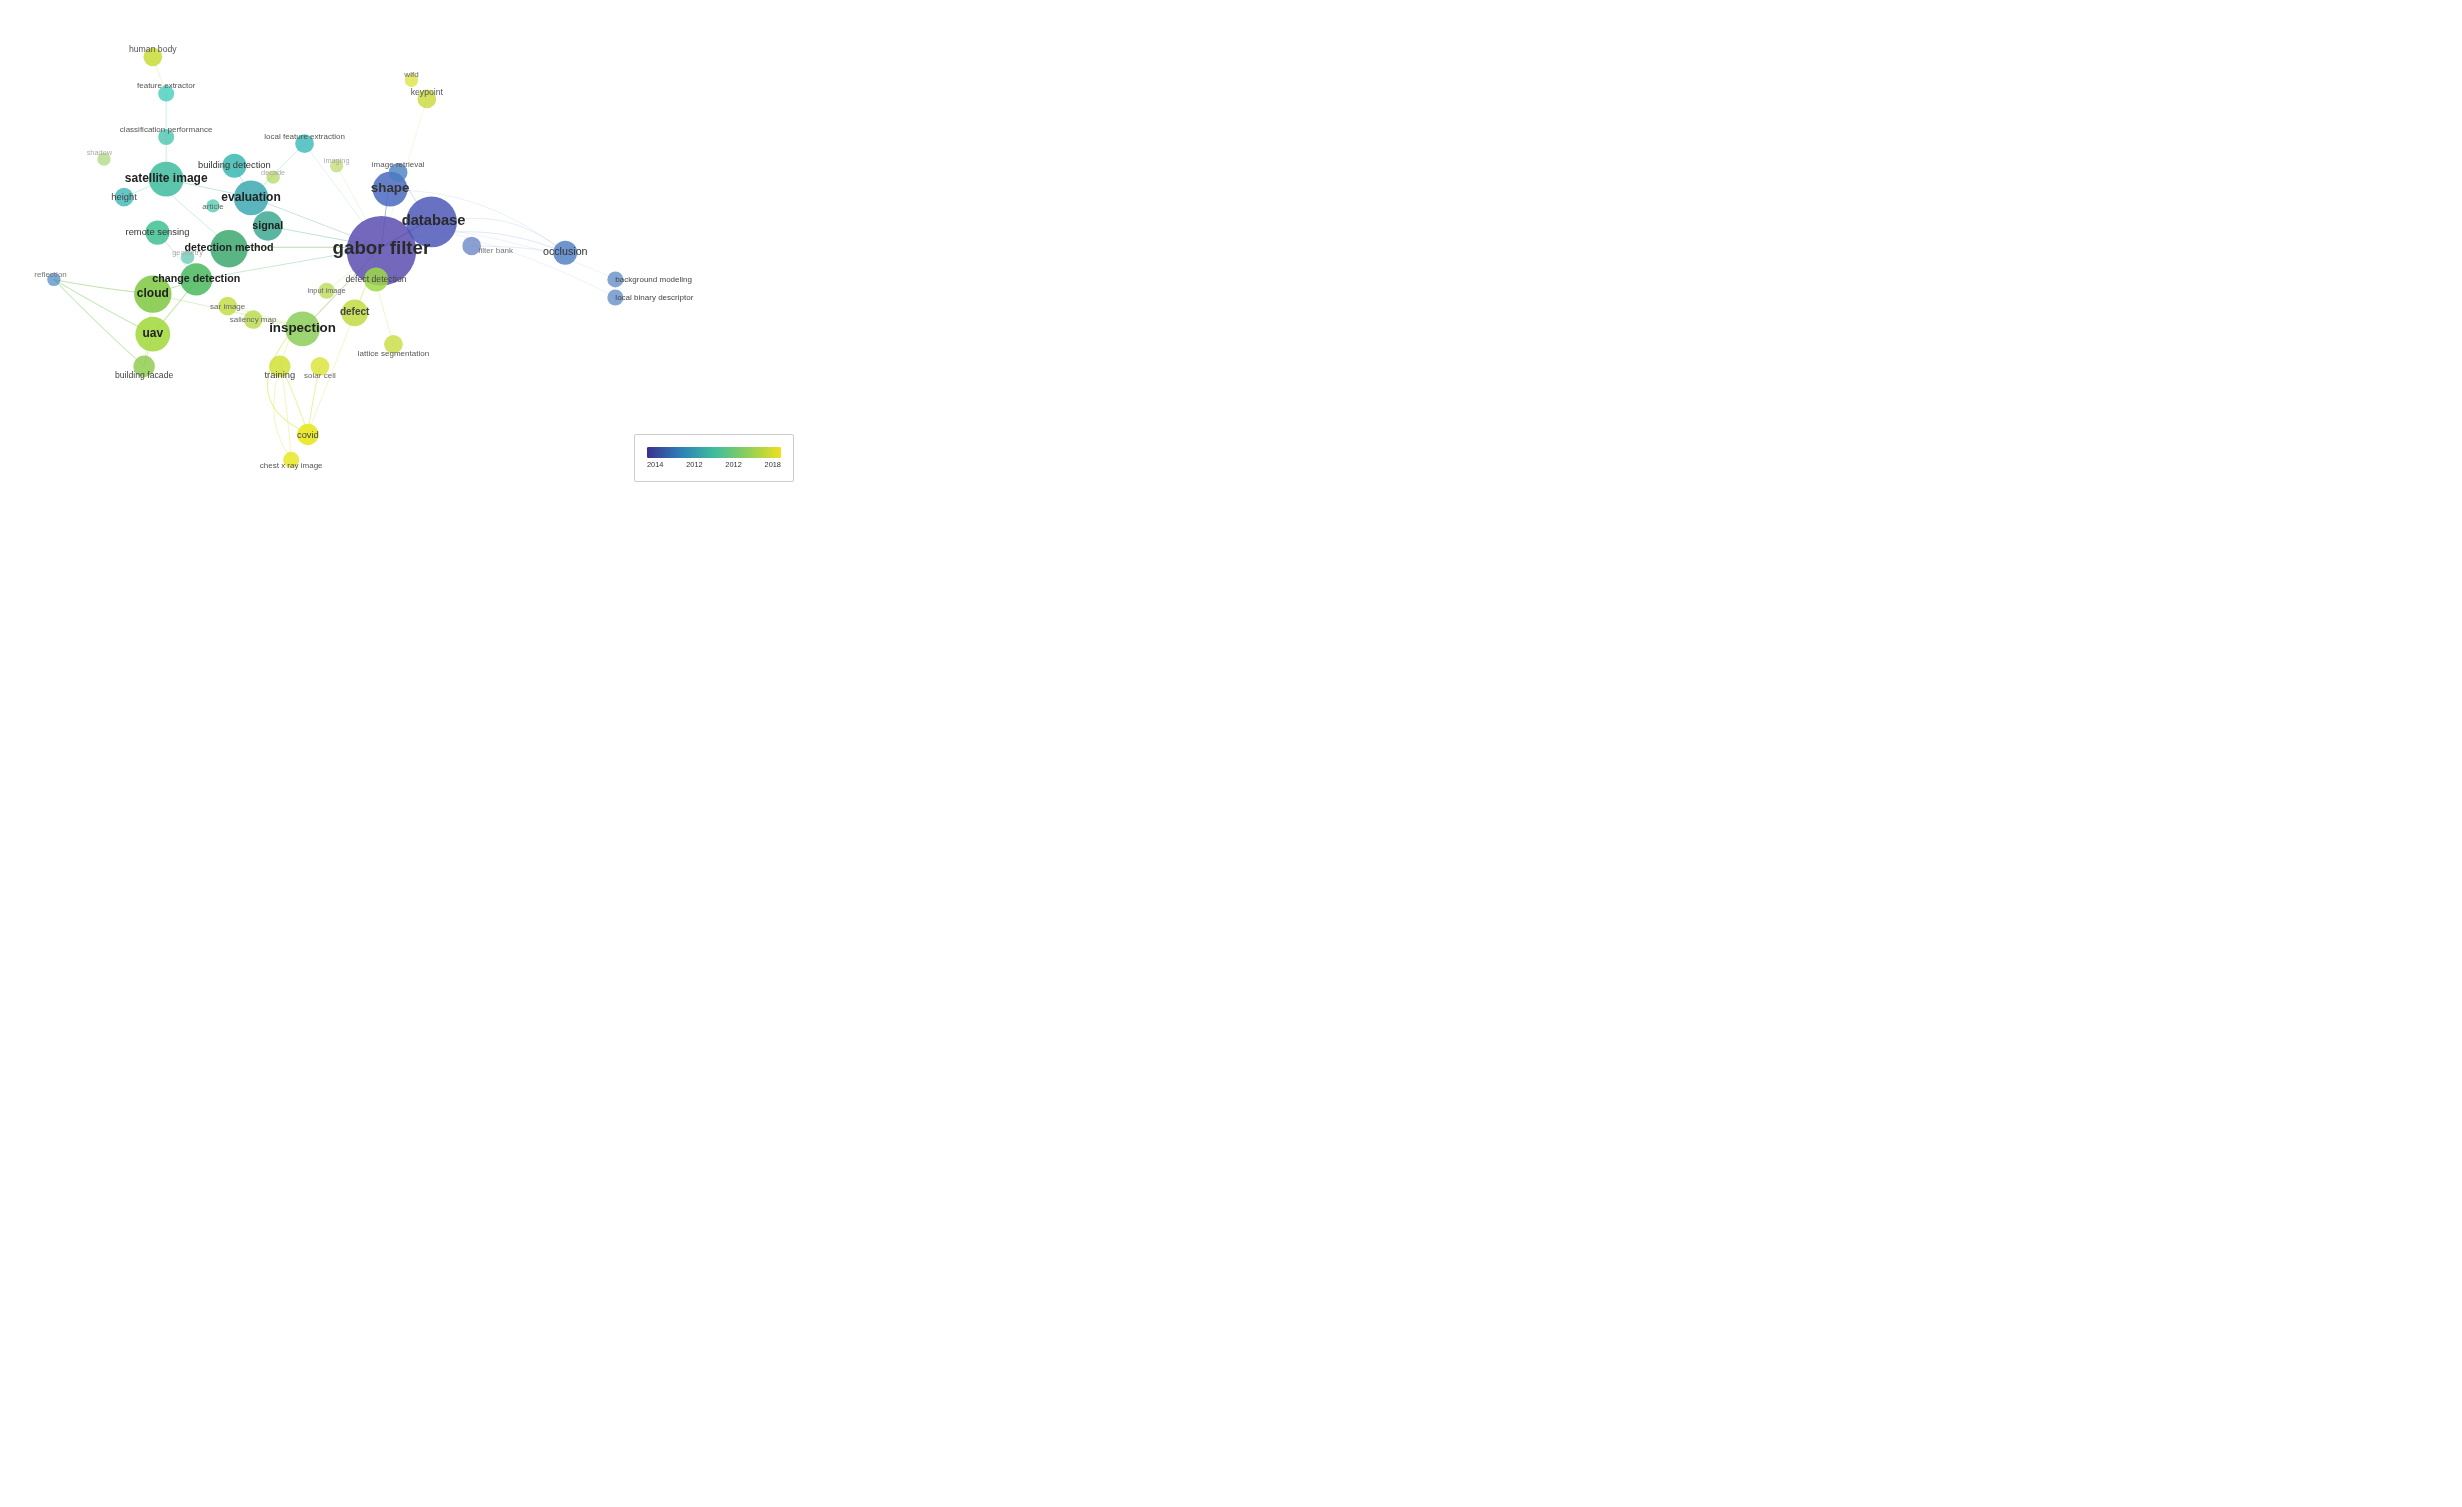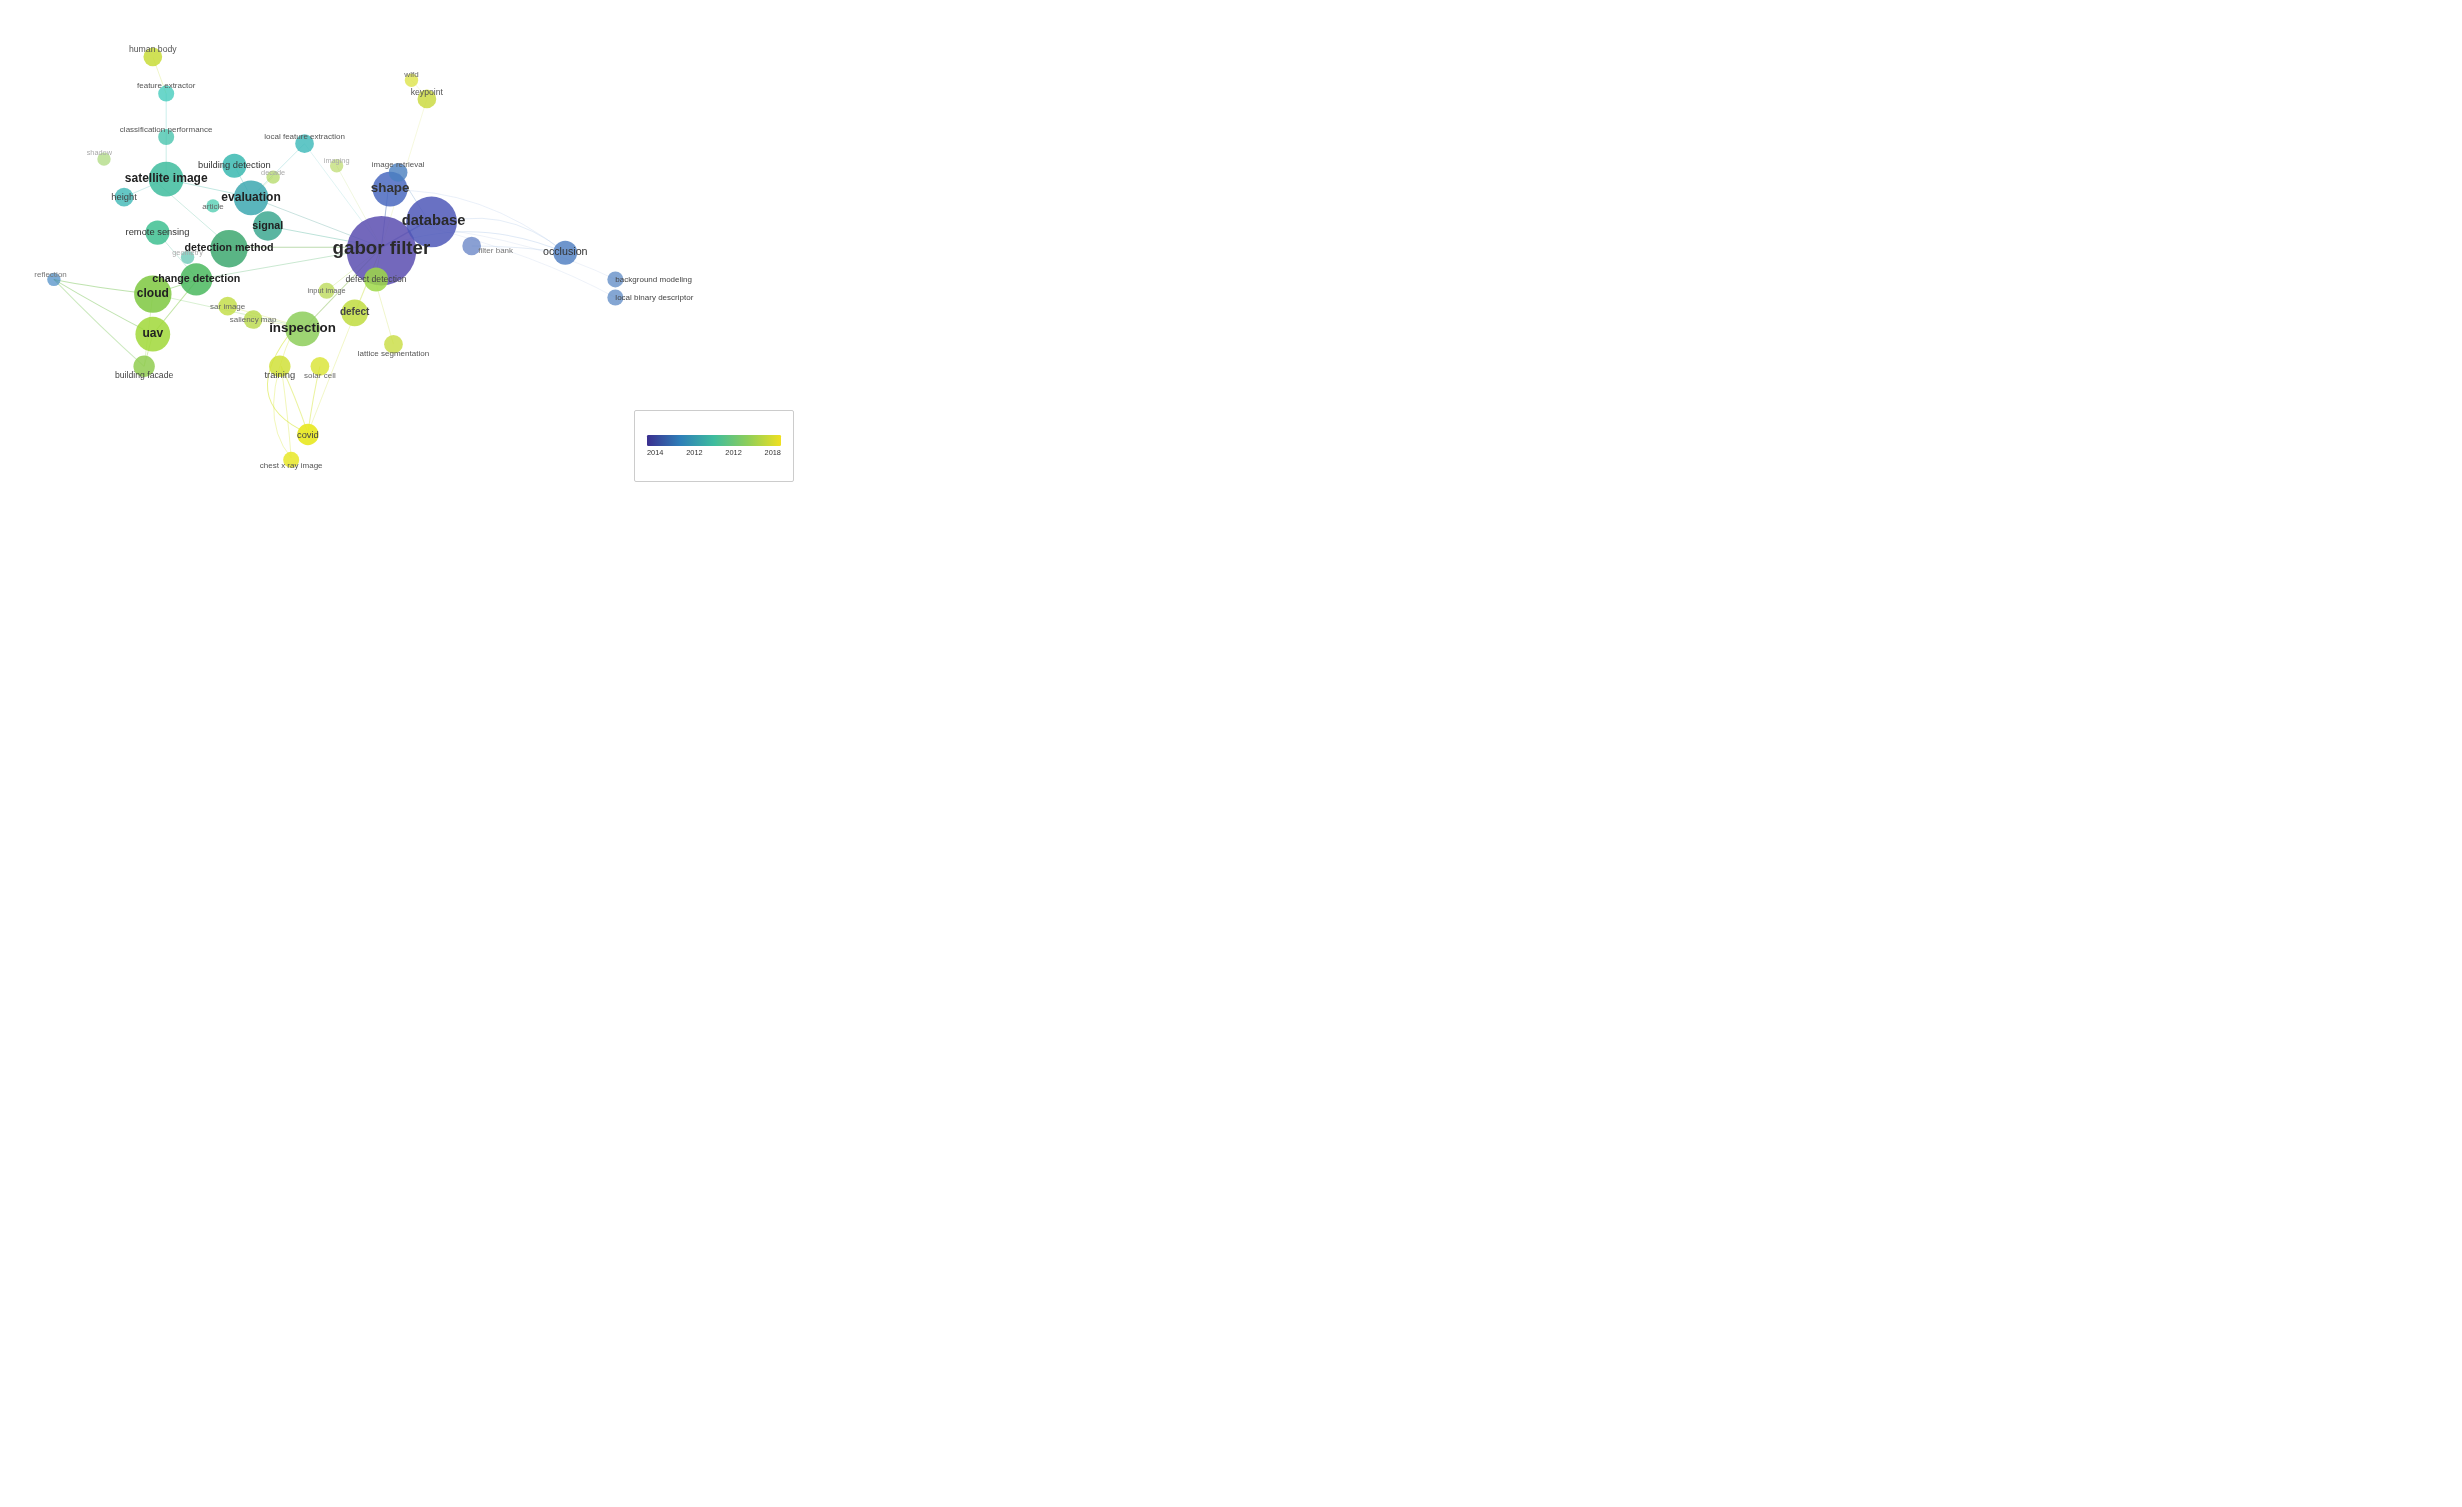--- a/index.html
+++ b/index.html
@@ -21,21 +21,21 @@
       top: 0; left: 0;
       width: 100%;
       height: 100%;
     }
     .legend-box {
       position: absolute;
       bottom: 20px;
       right: 27px;
       background: #fff;
       border: 0.7px solid #ccc;
-      padding: 24px 12px;
+      padding: 12px 12px;
       border-radius: 2px;
     }
     .legend-gradient {
       width: 134px;
       height: 10.7px;
       background: linear-gradient(to right, #3b2f8f, #2e7fb8, #3ebc9e, #8dce5a, #f0e020);
       border-radius: 1.3px;
     }
     .legend-labels {
       display: flex;

